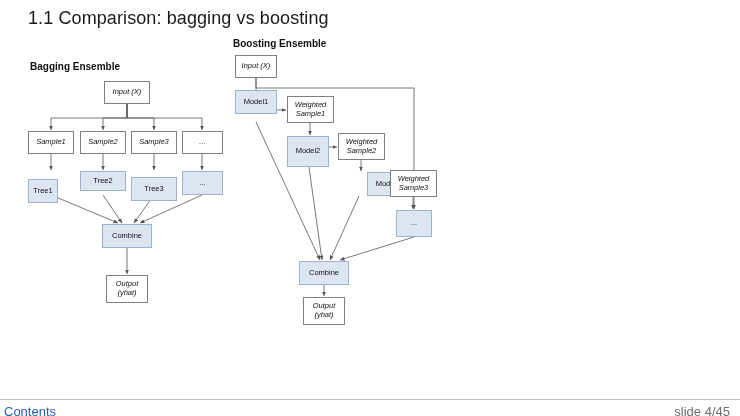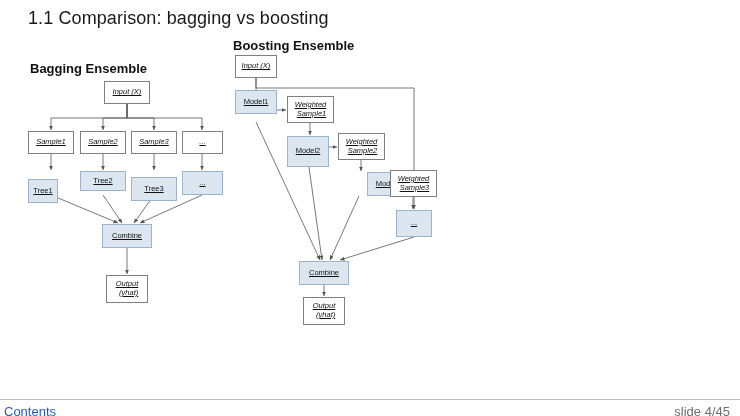--- a/index.html
+++ b/index.html
@@ -24,21 +24,21 @@
     position: absolute;
     left: 28px;
     top: 8px;
     font-size: 18px;
     color: #1a1a1a;
     font-weight: 400;
     letter-spacing: 0.1px;
   }
   .section-label {
     position: absolute;
-    font-size: 13px;
+    font-size: 10px;
     font-weight: bold;
     color: #111;
   }
   #bagging-label { left: 30px; top: 61px; }
   #boosting-label { left: 233px; top: 38px; }
 
   
   #edges {
     position: absolute;
     left: 0; top: 0;
@@ -47,26 +47,25 @@
     pointer-events: none;
   }
 
   .node {
     position: absolute;
     box-sizing: border-box;
     border: 1px solid #808080;
     display: flex;
     align-items: center;
     justify-content: center;
-    text-align: right;
+    text-align: center;
     font-size: 7.5px;
     line-height: 1.18;
     color: #111;
     background: #ffffff;
-    text-decoration: underline;
   }
   .node.italic { font-style: italic; }
   .node.blue {
     background: #dce6f1;
     border: 1px solid #9bb3cc;
     font-style: normal;
   }
   .node .lbl { display: block; white-space: pre-line; }
 
   

